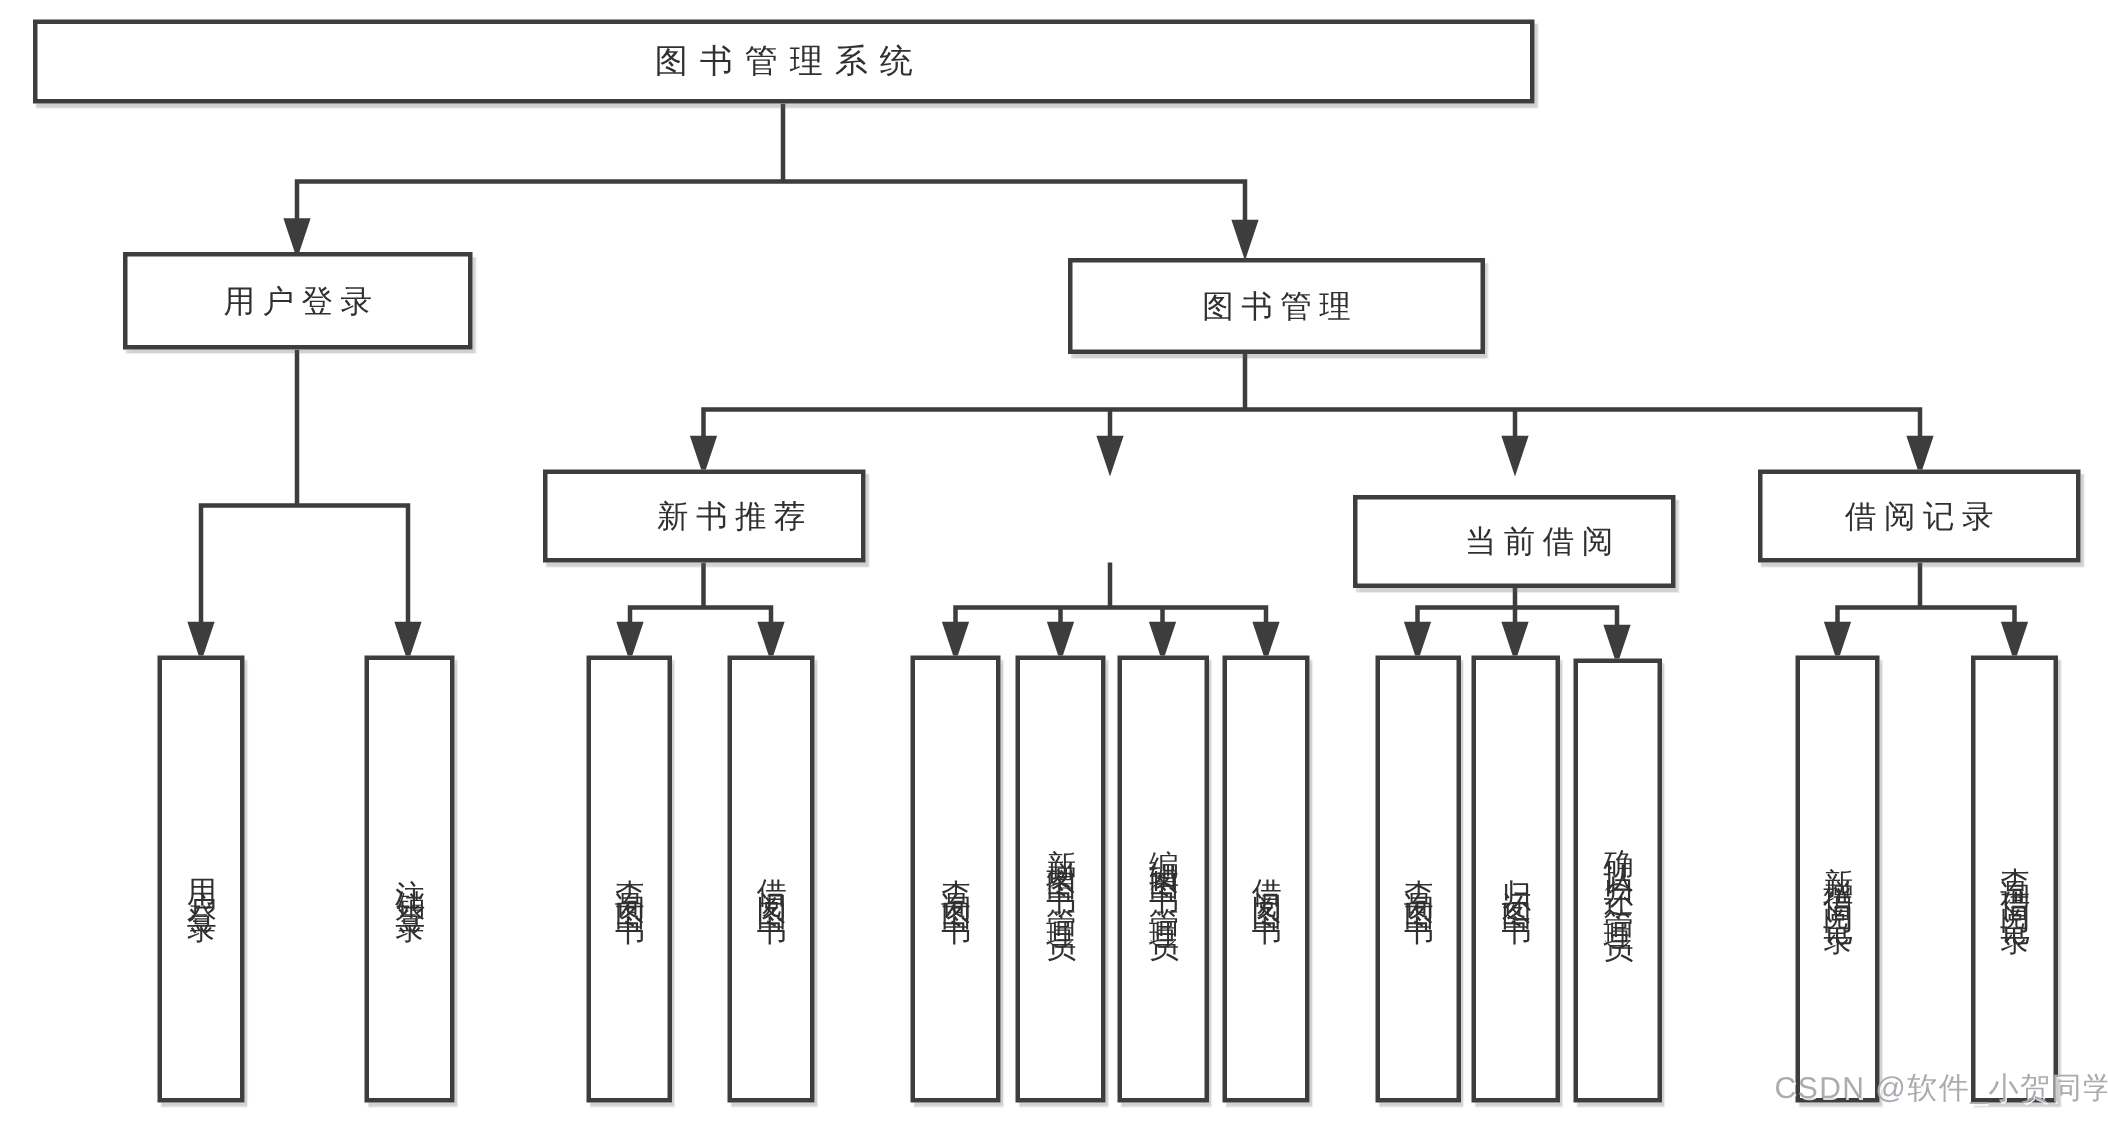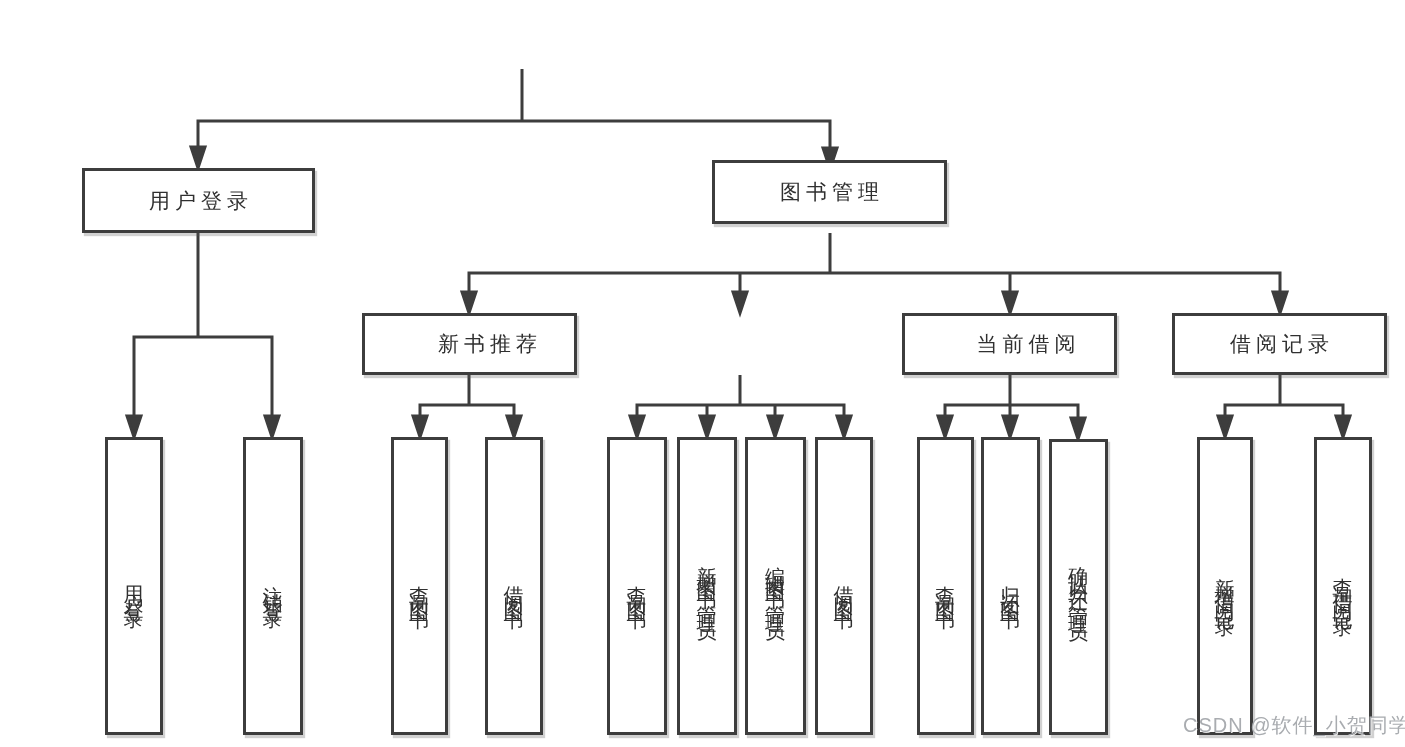--- a/index.html
+++ b/index.html
@@ -101,32 +101,35 @@
       </g>
 
       <g>
         <path fill="none" d="M1280,375 L1280,405 M1223.5,405 L1344.5,405 M1225,405 L1225,419 M1343,405 L1343,419"></path>
         <polygon points="1218,416 1232,416 1225,437"></polygon>
         <polygon points="1336,416 1350,416 1343,437"></polygon>
       </g>
     </g>
   </svg>
 
+  <div class="node root" style="left:22px; top:13px; width:1001px; height:56px;">
+    <span class="hlabel">图书管理系统</span>
+  </div>
 
   <div class="node" style="left:82px; top:168px; width:233px; height:65px;">
     <span class="hlabel">用户登录</span>
   </div>
-  <div class="node" style="left:712px; top:160px; width:235px; height:64px;text-align:right;">
+  <div class="node" style="left:712px; top:172px; width:278px; height:64px;text-align:right;">
     <span class="hlabel">图书管理</span>
   </div>
 
   <div class="node" style="left:362px; top:313px; width:215px; height:62px;padding-left:36px;">
     <span class="hlabel">新书推荐</span>
   </div>
-  <div class="node" style="left:902px; top:313px; width:215px; height:62px;padding-left:33px;">
+  <div class="node" style="left:902px; top:330px; width:215px; height:62px;padding-left:33px;">
     <span class="hlabel">当前借阅</span>
   </div>
   <div class="node" style="left:1172px; top:313px; width:215px; height:62px;">
     <span class="hlabel">借阅记录</span>
   </div>
 
   <div class="node" style="left:105px; top:437px; width:58px; height:298px;">
     <span class="vtext">用户登录</span>
   </div>
   <div class="node" style="left:243px; top:437px; width:60px; height:298px;">

